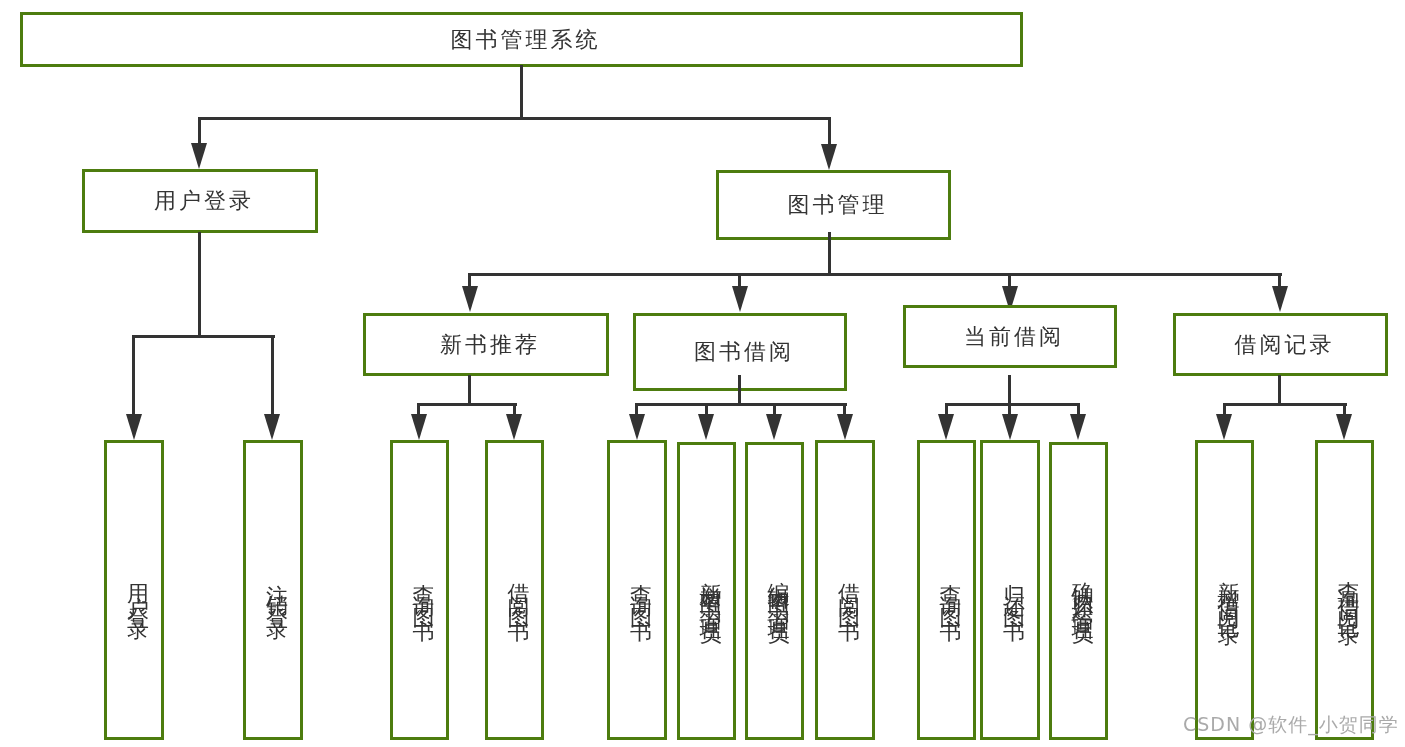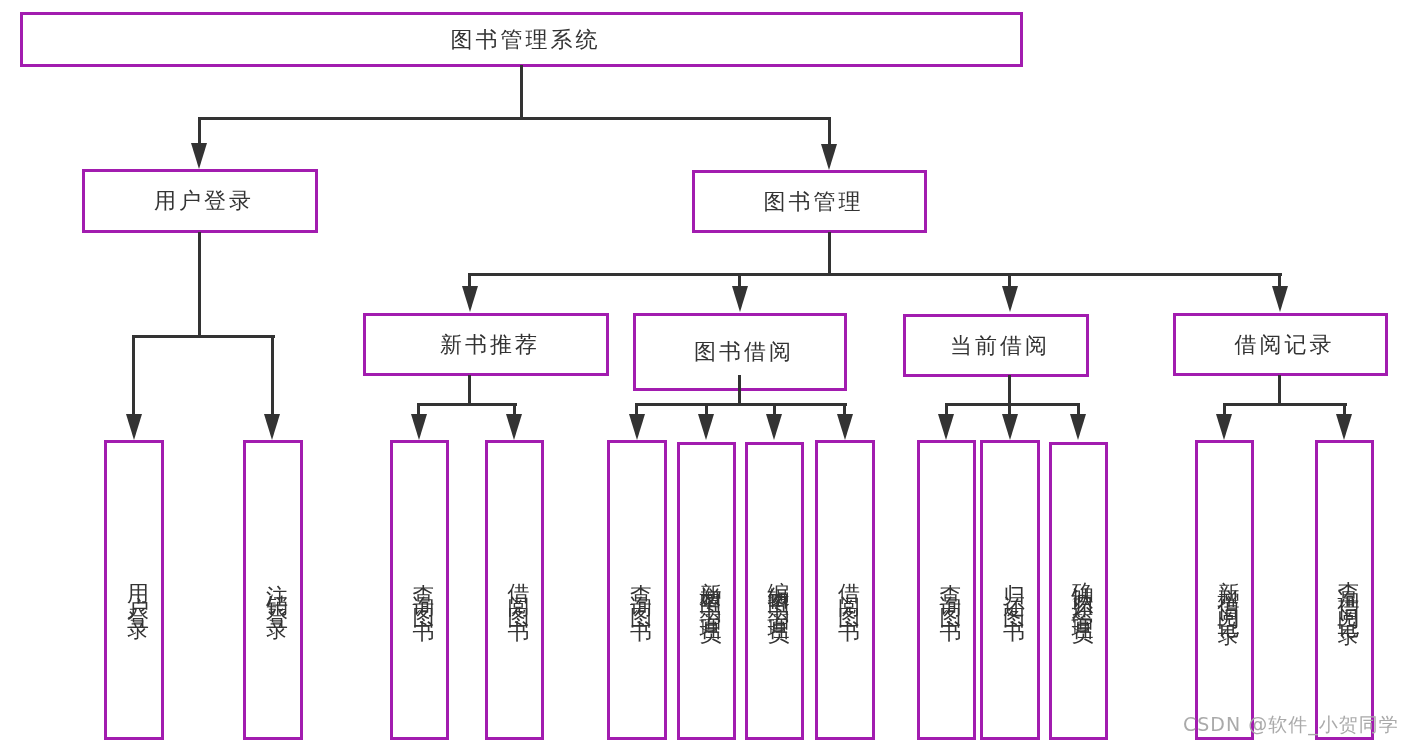--- a/index.html
+++ b/index.html
@@ -1,21 +1,21 @@
 <!DOCTYPE html>
 <html><head>
 <meta charset="utf-8">
 <style>
   html,body{margin:0;padding:0;background:#ffffff;}
   .canvas{
     position:relative;width:1405px;height:747px;background:#ffffff;overflow:hidden;
     font-family:"DejaVu Sans","Liberation Sans",sans-serif;color:#333333;
   }
   .box{
-    position:absolute;border:3px solid #a21caf;background:#ffffff;box-sizing:border-box;
+    position:absolute;border:3px solid #4d7c0f;background:#ffffff;box-sizing:border-box;
     display:flex;align-items:center;justify-content:center;padding-left:8px;
   }
   .hbox{font-size:22px;letter-spacing:3px;white-space:nowrap;}
   .vbox{font-size:22px;}
   .vtext{
     writing-mode:vertical-lr;text-orientation:mixed;
     letter-spacing:12px;line-height:1;display:block;
   }
   .vtext.long{letter-spacing:6px;}
   .line{position:absolute;background:#333333;}
@@ -37,21 +37,21 @@
   <div class="box hbox" style="left:20px;top:12px;width:1003px;height:55px">图书管理系统</div>
 
   <div class="line" style="left:520px;top:65px;width:3px;height:54px"></div>
   <div class="line" style="left:198px;top:117px;width:633px;height:3px"></div>
   <div class="line" style="left:198px;top:119px;width:3px;height:26px"></div>
   <div class="tri" style="left:191px;top:143px"></div>
   <div class="line" style="left:828px;top:119px;width:3px;height:27px"></div>
   <div class="tri" style="left:821px;top:144px"></div>
 
   <div class="box hbox" style="left:82px;top:169px;width:236px;height:64px">用户登录</div>
-  <div class="box hbox" style="left:692px;top:170px;width:235px;height:63px">图书管理</div>
+  <div class="box hbox" style="left:716px;top:170px;width:235px;height:70px">图书管理</div>
 
   <div class="line" style="left:198px;top:232px;width:3px;height:103px"></div>
   <div class="line" style="left:132px;top:335px;width:143px;height:3px"></div>
   <div class="line" style="left:132px;top:337px;width:3px;height:79px"></div>
   <div class="tri" style="left:126px;top:414px"></div>
   <div class="line" style="left:271px;top:337px;width:3px;height:79px"></div>
   <div class="tri" style="left:264px;top:414px"></div>
 
   <div class="line" style="left:828px;top:232px;width:3px;height:43px"></div>
   <div class="line" style="left:468px;top:273px;width:814px;height:3px"></div>
@@ -59,21 +59,21 @@
   <div class="tri" style="left:462px;top:286px"></div>
   <div class="line" style="left:738px;top:275px;width:3px;height:13px"></div>
   <div class="tri" style="left:732px;top:286px"></div>
   <div class="line" style="left:1008px;top:275px;width:3px;height:13px"></div>
   <div class="tri" style="left:1002px;top:286px"></div>
   <div class="line" style="left:1278px;top:275px;width:3px;height:13px"></div>
   <div class="tri" style="left:1272px;top:286px"></div>
 
   <div class="box hbox" style="left:363px;top:313px;width:246px;height:63px">新书推荐</div>
   <div class="box hbox" style="left:633px;top:313px;width:214px;height:78px">图书借阅</div>
-  <div class="box hbox" style="left:903px;top:314px;width:186px;height:63px">当前借阅</div>
+  <div class="box hbox" style="left:903px;top:305px;width:214px;height:63px">当前借阅</div>
   <div class="box hbox" style="left:1173px;top:313px;width:215px;height:63px">借阅记录</div>
 
   <div class="line" style="left:468px;top:375px;width:3px;height:31px"></div>
   <div class="line" style="left:417px;top:403px;width:100px;height:3px"></div>
   <div class="line" style="left:417px;top:405px;width:3px;height:11px"></div>
   <div class="tri" style="left:411px;top:414px"></div>
   <div class="line" style="left:513px;top:405px;width:3px;height:11px"></div>
   <div class="tri" style="left:506px;top:414px"></div>
 
   <div class="line" style="left:738px;top:375px;width:3px;height:31px"></div>

